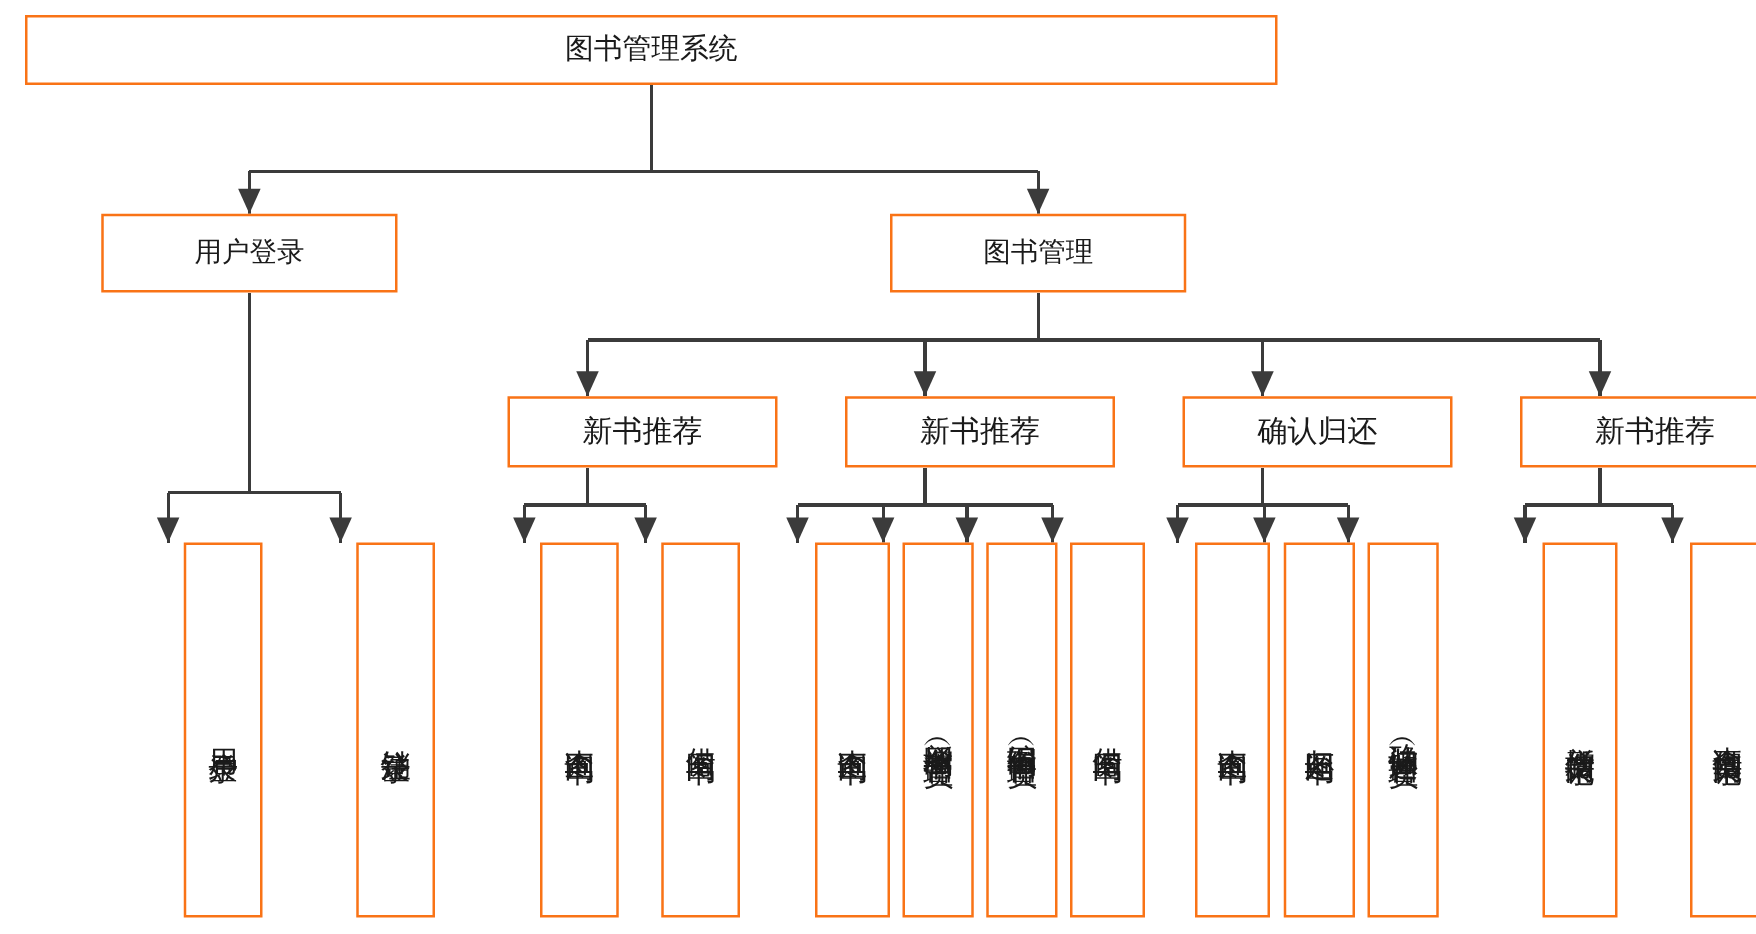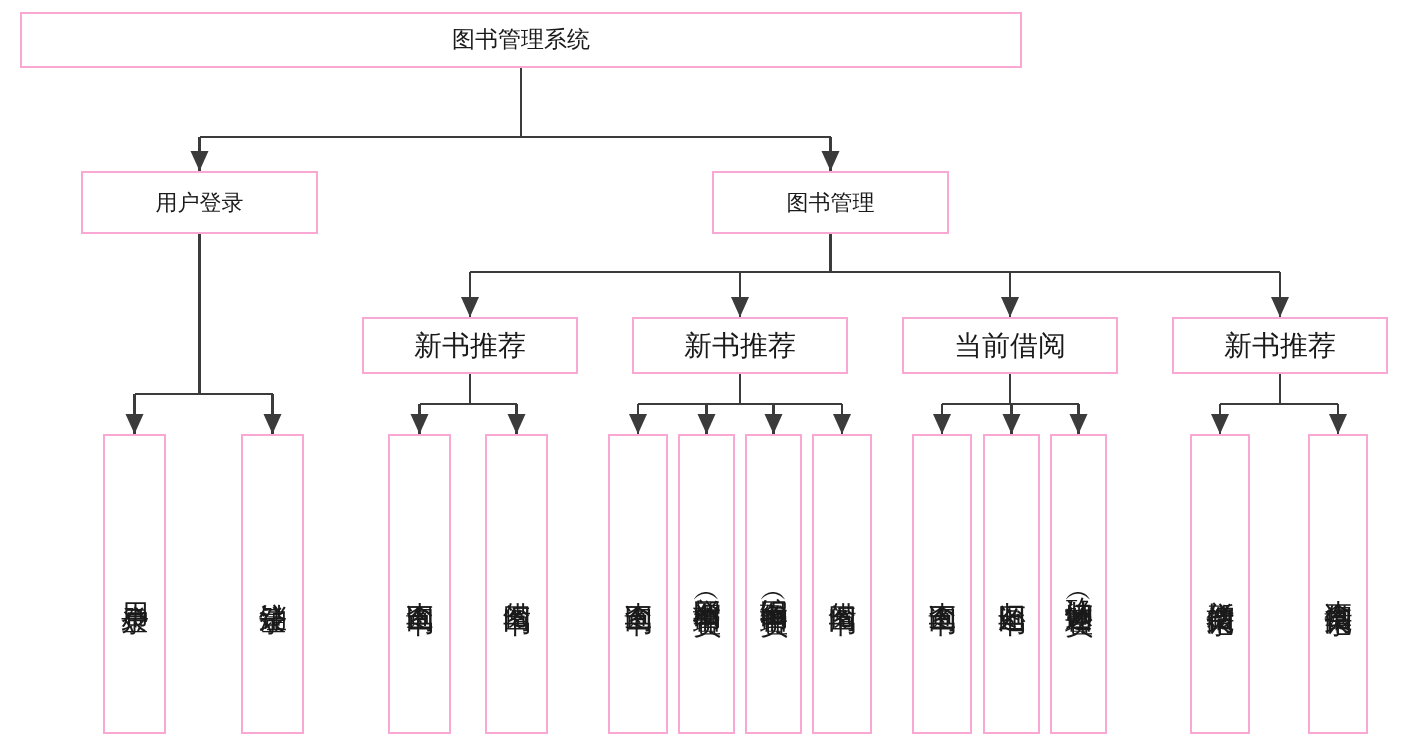--- a/index.html
+++ b/index.html
@@ -22,35 +22,36 @@
     position: absolute;
     left: 0;
     top: 0;
     width: 1405px;
     height: 747px;
   }
   .node {
     position: absolute;
     box-sizing: border-box;
     background: #ffffff;
-    border: 2px solid #f9a8d4;
+    border: 2px solid #f97316;
     display: flex;
     align-items: center;
     justify-content: center;
     color: #1a1a1a;
     line-height: 1.18;
   }
   .node.level-0 {
     font-size: 23px;
   }
   .node.level-1 {
     font-size: 22px;
   }
   .node.level-2 {
-    font-size: 28px;
+    font-size: 24px;
+    margin-left: 44px;
   }
   .node-label {
     display: block;
     text-align: center;
     white-space: pre-line;
   }
   
   .node.vertical .node-label {
     writing-mode: vertical-rl;
     text-orientation: upright;
@@ -134,21 +135,21 @@
       <div class="node level-1" style="left: 712px; top: 171px; width: 237px; height: 63px; justify-content: center;">
         <span class="node-label">图书管理</span>
       </div>
       <div class="node level-2" style="left: 362px; top: 317px; width: 216px; height: 57px;">
         <span class="node-label">新书推荐</span>
       </div>
       <div class="node level-2" style="left: 632px; top: 317px; width: 216px; height: 57px;">
         <span class="node-label">新书推荐</span>
       </div>
       <div class="node level-2" style="left: 902px; top: 317px; width: 216px; height: 57px;">
-        <span class="node-label">当前借阅</span>
+        <span class="node-label">确认归还</span>
       </div>
       <div class="node level-2" style="left: 1172px; top: 317px; width: 216px; height: 57px;">
         <span class="node-label">新书推荐</span>
       </div>
       <div class="node level-2 vertical" style="left: 103px; top: 434px; width: 63px; height: 300px;">
         <span class="node-label">用户登录</span>
       </div>
       <div class="node level-2 vertical" style="left: 241px; top: 434px; width: 63px; height: 300px;">
         <span class="node-label">注销登录</span>
       </div>

